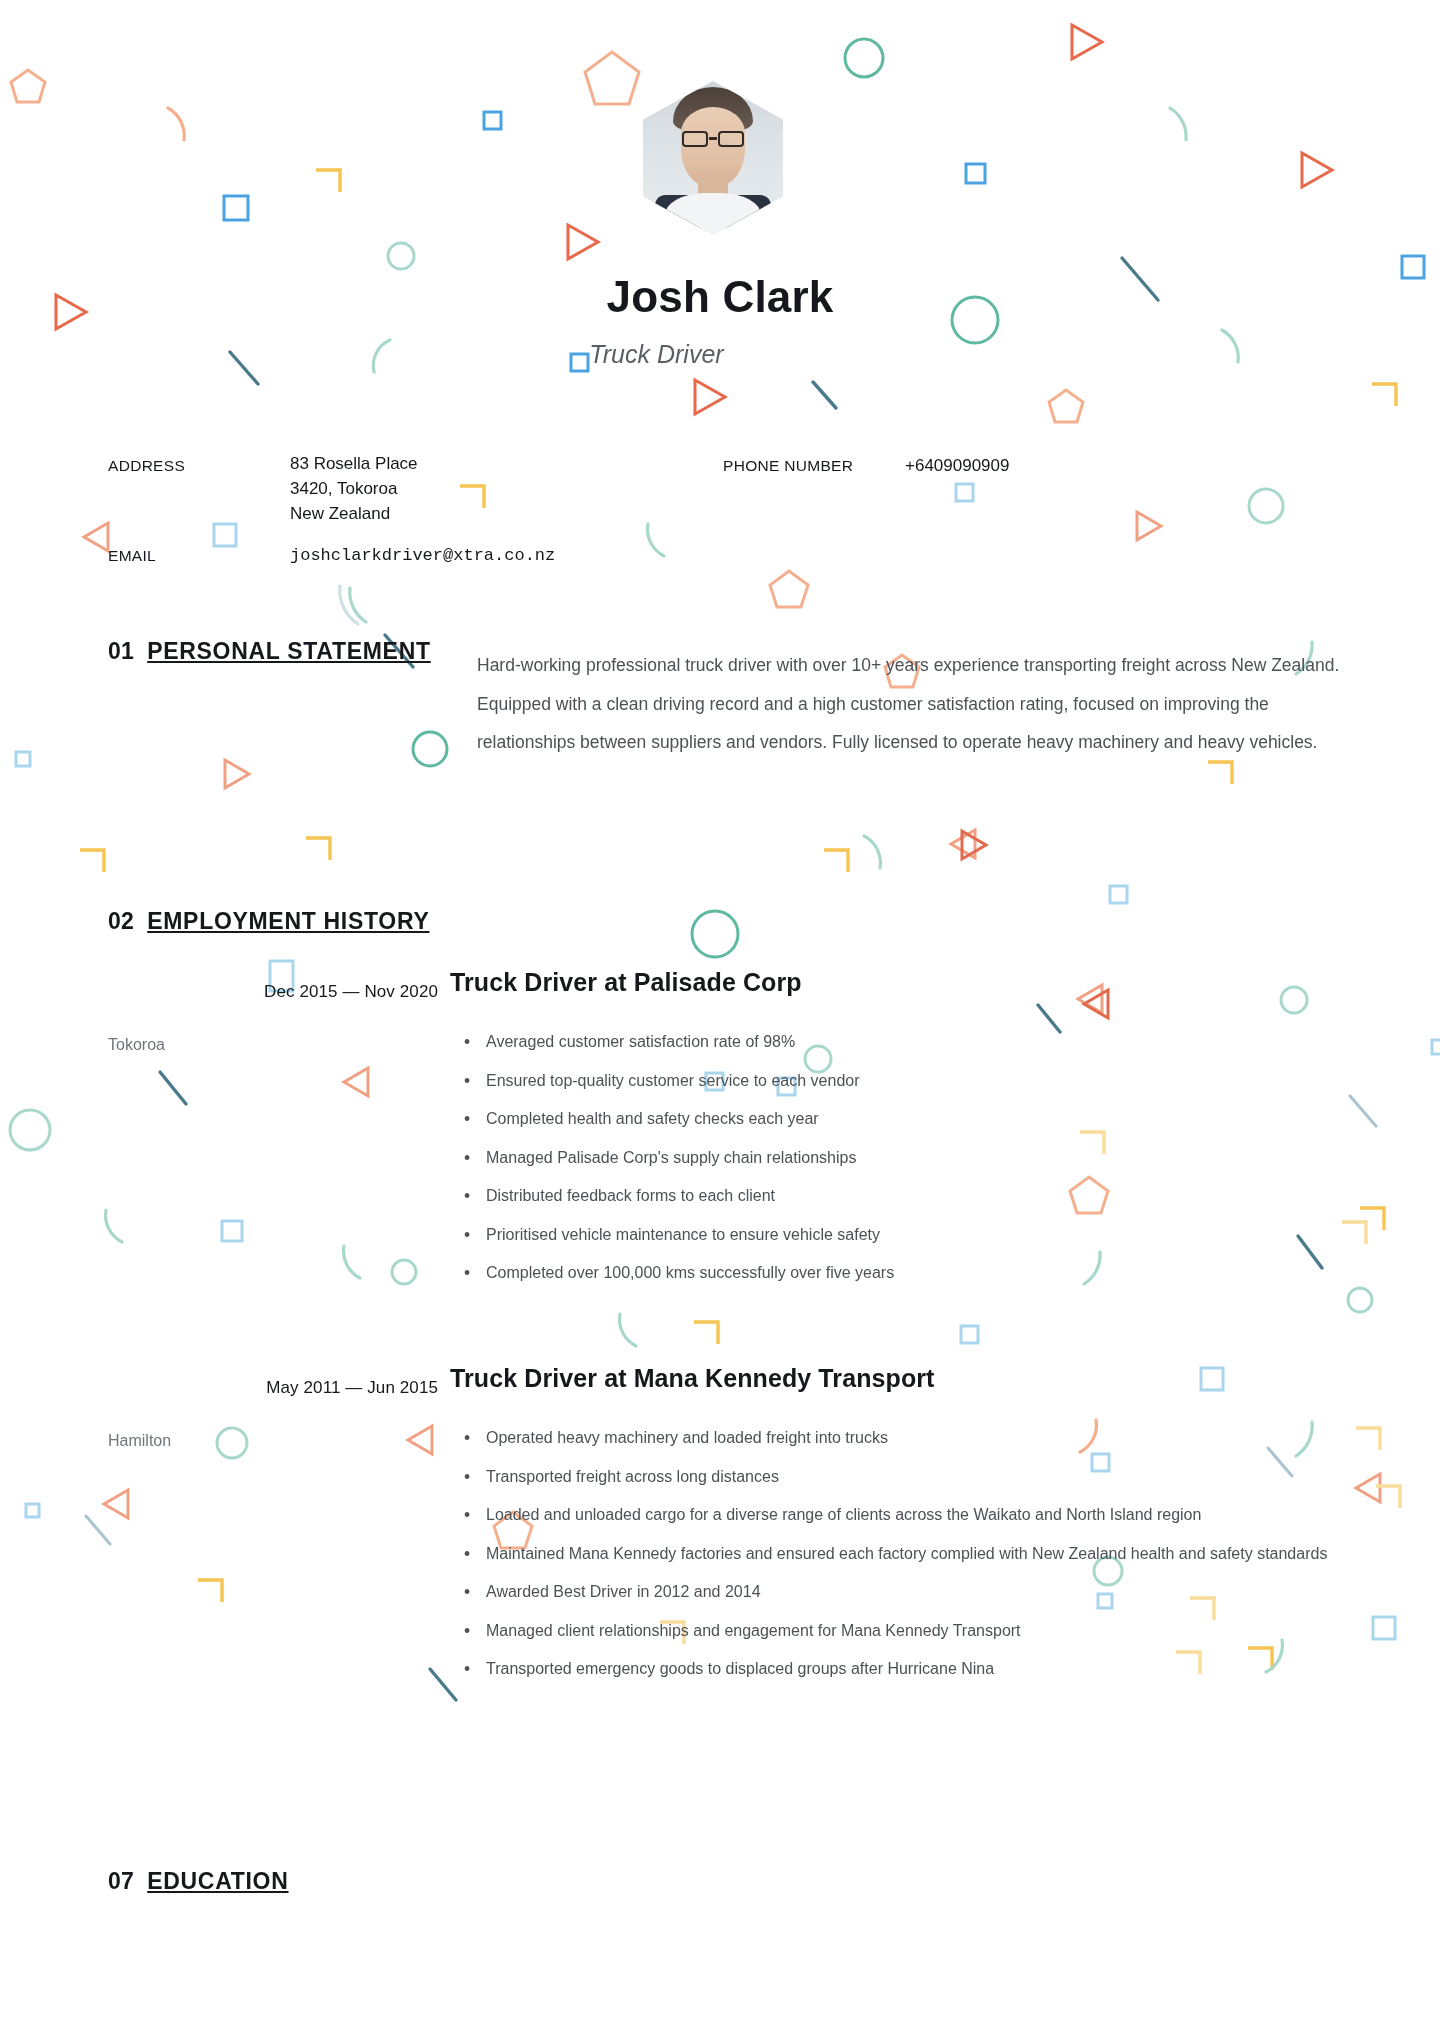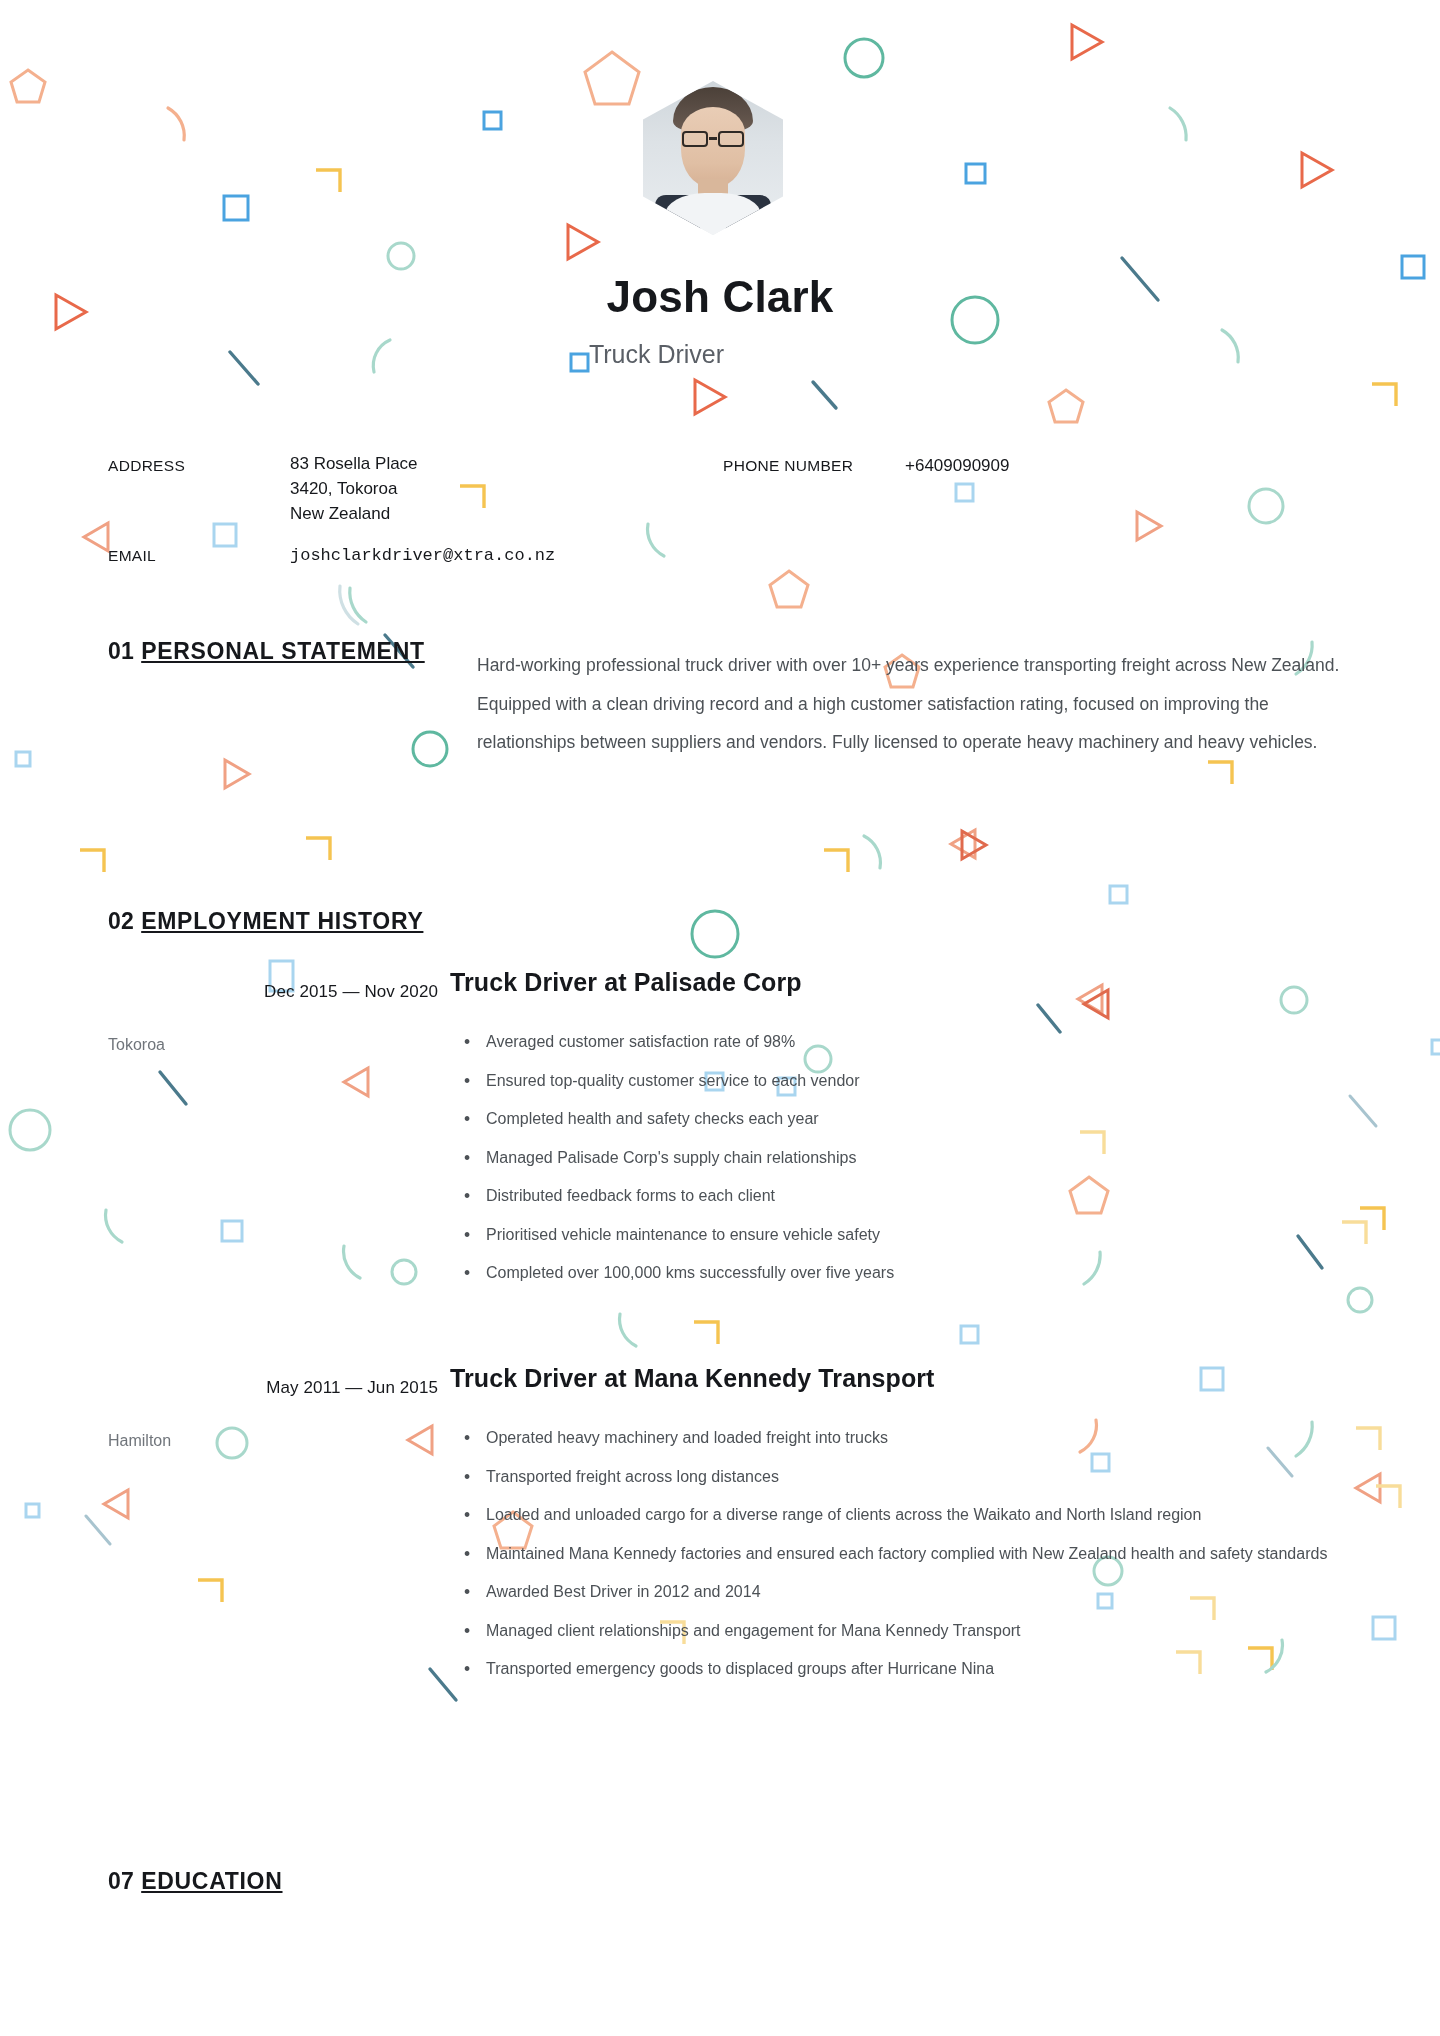--- a/index.html
+++ b/index.html
@@ -87,21 +87,21 @@
   }
   .p-jacketL { left: 14px; transform: skewX(14deg); border-radius: 14px 0 0 0; }
   .p-jacketR { right: 14px; transform: skewX(-14deg); border-radius: 0 14px 0 0; }
 
   .name {
     position: absolute; left: 0; top: 272px; width: 1440px; text-align: center;
     font-size: 44px; font-weight: 700; color: #16181c; letter-spacing: 0.2px;
   }
   .job-title {
     position: absolute; left: 0; top: 340px; width: 1313px; text-align: center;
-    font-size: 25px; font-weight: 400; color: #5a5f66;
+    font-size: 25px; font-weight: 400; color: #5a5f66; font-style: italic;
   }
 
   
   .contact {
     position: absolute; top: 444px; left: 0; width: 1440px; height: 120px;
   }
   .c-label {
     position: absolute; font-size: 15.5px; color: #16181c; letter-spacing: 0.3px;
   }
   .c-value {
@@ -109,21 +109,21 @@
   }
   .lbl-address { left: 108px; top: 13px; }
   .val-address { left: 290px; top: 7px; }
   .lbl-email   { left: 108px; top: 103px; }
   .val-email   { left: 290px; top: 99px; font-family: Liberation Mono, monospace; }
   .lbl-phone   { left: 723px; top: 13px; }
   .val-phone   { left: 905px; top: 9px; }
 
   
   .section-head {
-    position: absolute; display: flex; align-items: baseline; gap: 7px;
+    position: absolute; display: flex; align-items: baseline; gap: 13px;
     left: 108px;
   }
   .sec-num {
     font-size: 23px; font-weight: 700; color: #16181c; letter-spacing: 0.3px;
   }
   .sec-title {
     font-size: 23px; font-weight: 600; color: #16181c; letter-spacing: 0.7px; text-decoration: underline;
   }
   #head-personal  { top: 638px; }
   #head-employment{ top: 908px; }

